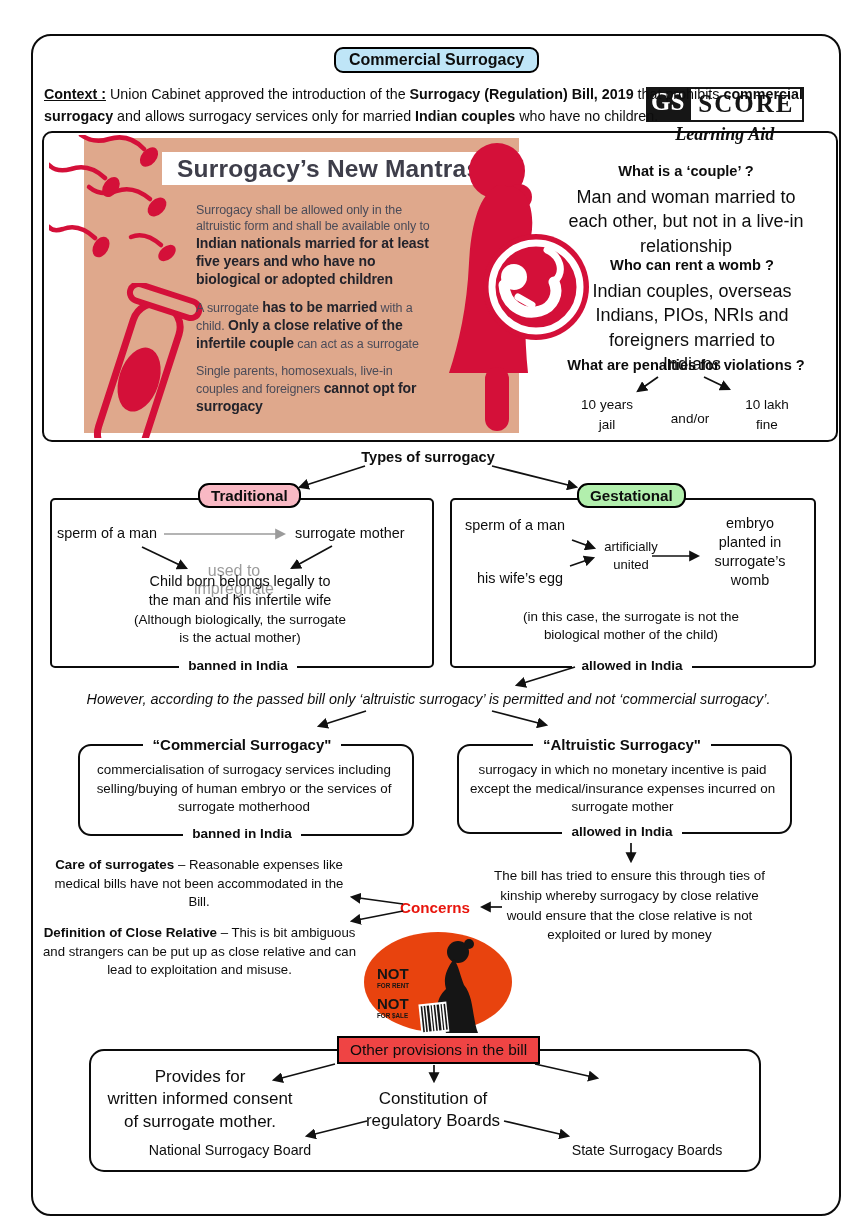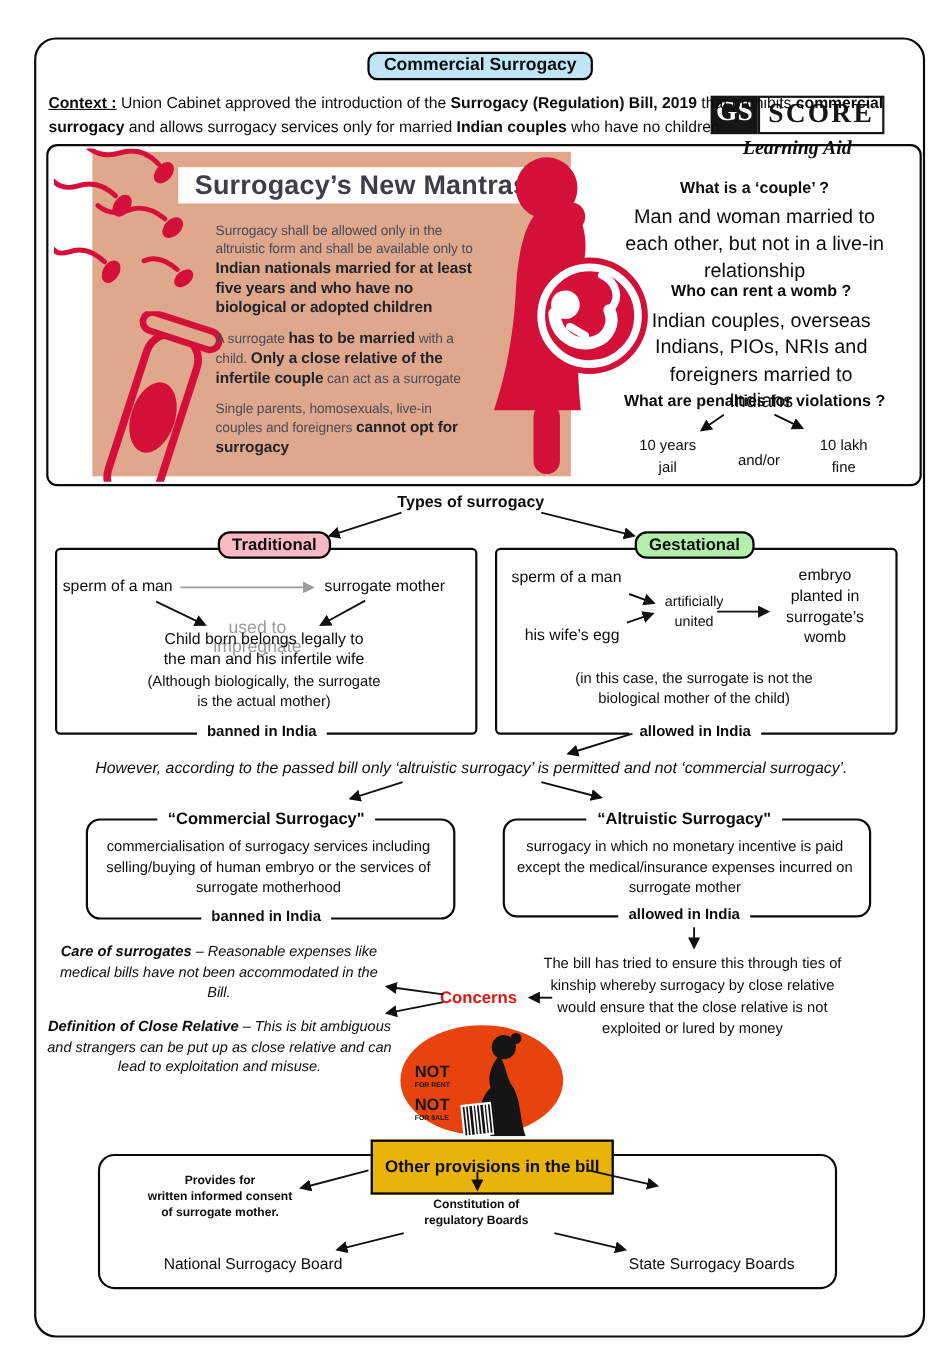--- a/index.html
+++ b/index.html
@@ -31,26 +31,26 @@
   .q{font-weight:bold;font-size:14.6px;}
   .a{font-size:18px;line-height:1.35;}
   .pen{font-size:13.5px;line-height:1.5;}
   .dbox{border:2.3px solid #0b0b0b;border-radius:5px;background:#fff;}
   .rbox{border:2.3px solid #0b0b0b;border-radius:13px;background:#fff;}
   .tag-pill{padding:2px 11px;border:2.3px solid #000;border-radius:11px;font-size:15.2px;font-weight:bold;}
   .blabel span{background:#fff;padding:0 9px;font-weight:bold;font-size:13.6px;}
   .btitle span{background:#fff;padding:0 10px;font-weight:bold;font-size:15px;}
   .flow{font-size:14.4px;}
   .small-note{font-size:13.4px;line-height:1.35;}
-  .concern-p{font-size:13.2px;line-height:1.42;font-style:italic;}
+  .concern-p{font-size:13.2px;line-height:1.42;}
   .concern-p b{font-size:13.4px;}
   #concerns-label{font-size:15.2px;font-weight:bold;color:#e8150d;}
-  #provisions-title{left:337px;top:1036px;padding:14px 11px;background:#eab308;border:2.3px solid #000;
-                    font-size:15.4px;font-weight:bold;}
-  .bold-item{font-weight:bold;font-size:11px;line-height:1.32;}
+  #provisions-title{left:337px;top:1036px;padding:3px 11px;background:#ef4444;border:2.3px solid #000;
+                    font-size:15.4px;font-weight:normal;}
+  .bold-item{font-weight:normal;font-size:17px;line-height:1.32;}
   .board{font-size:14.2px;text-align:center;}
   svg text{font-family:"Liberation Sans",sans-serif;}
 </style>
 </head>
 <body>
 
 <div id="page">
 
   <div id="outer-border" class="abs"></div>
 

